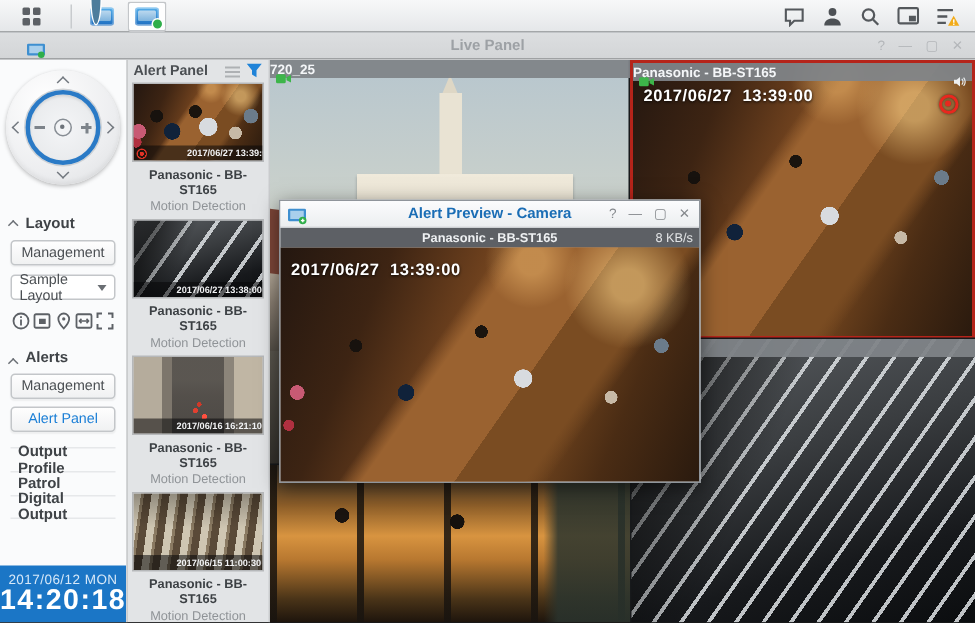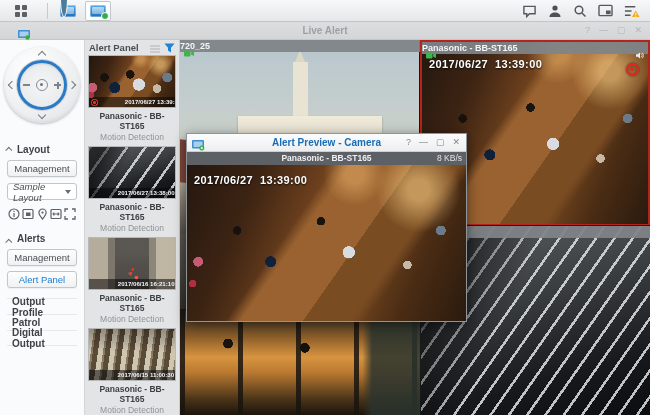--- a/index.html
+++ b/index.html
@@ -62,21 +62,21 @@
   .sec-h { margin-top:21px; display:flex; align-items:center; gap:5px;
     font-size:10px; font-weight:bold; color:#3f4347; }
   .sec-h .chvs { width:5px; height:5px; border-left:1.5px solid #6b7076; border-top:1.5px solid #6b7076; flex:none; }
   .chvs.u { transform:rotate(45deg) translateY(1px); }
   .chvs.d { transform:rotate(-135deg); }
   .btn { margin-top:5px; height:17px; border:1px solid #c3c6c9; border-radius:3px;
     background:linear-gradient(#fefefe,#f0f1f2); font-size:9.5px; color:#4b4f53;
     display:flex; align-items:center; justify-content:center; box-shadow:0 1px 1px rgba(0,0,0,.05); }
   .btn.blue { color:#1b7fd6; }
   .select { margin-top:6px; height:17px; border:1px solid #c3c6c9; border-radius:3px; background:#fff;
-    font-size:9.5px; color:#4b4f53; display:flex; align-items:center; justify-content:space-between; padding:0 5px;font-style:italic; }
+    font-size:9.5px; color:#4b4f53; display:flex; align-items:center; justify-content:space-between; padding:0 5px; }
   .caret { width:0; height:0; border-left:3.5px solid transparent; border-right:3.5px solid transparent;
     border-top:4px solid #6a6e73; }
   .tool-row { margin-top:8px; display:flex; justify-content:space-between; align-items:center; padding:0 1px; }
   .tool-row svg { display:block; }
   .col-rows { margin-top:10px; }
   .col-row { height:16px; display:flex; align-items:center; gap:5px; font-size:10px; font-weight:bold;
     color:#3f4347; border-top:1px solid #e6e8ea; }
   .col-row:last-child { border-bottom:1px solid #e6e8ea; }
   .clock { position:absolute; left:0; right:0; bottom:0; height:38px; background:#1b76c6;
     color:#fff; text-align:center; padding-top:4px; }
@@ -246,21 +246,21 @@
         </span>
     </div>
   </div>
 
   <div class="win-titlebar">
     <span class="wt-icon"><svg width="12" height="10" viewBox="0 0 12 10">
           <rect x="0" y="0" width="12" height="8" rx="1" fill="#3e8fd0"></rect>
           <rect x="1.5" y="1.5" width="9" height="5" fill="#a9cfec"></rect>
           <circle cx="9.5" cy="7.5" r="2.2" fill="#2fae4a"></circle>
         </svg></span>
-    <span class="wt-title">Live Alert</span>
+    <span class="wt-title">Live Panel</span>
     <span class="wt-ctrls">
       <span>?</span>
       <span>—</span>
       <span>▢</span>
       <span>✕</span>
     </span>
   </div>
 
   <div class="sidebar">
     <div class="ptz">
@@ -333,20 +333,27 @@
           <span class="chvs d"></span>
           <span>Patrol</span>
         </div>
         <div class="col-row">
           <span class="chvs d"></span>
           <span>Digital Output</span>
         </div>
       </div>
     </div>
 
+    <div class="clock">
+      <div class="clock-date">
+        <span>2017/06/12</span>
+        <span>MON</span>
+      </div>
+      <div class="clock-time">14:20:18</div>
+    </div>
   </div>
 
   <div class="alert-col">
     <div class="ap-header">
       <span class="ap-title">Alert Panel</span>
       <span><svg width="10" height="8" viewBox="0 0 10 8">
             <path d="M0 1h10M0 4h10M0 7h10" stroke="#aeb1b4" stroke-width="1.2"></path>
           </svg></span>
       <span><svg width="11" height="10" viewBox="0 0 11 10">
             <path d="M.5.5h10L7 4.8v4.7L4 7.6V4.8z" fill="#1f83d8"></path>

